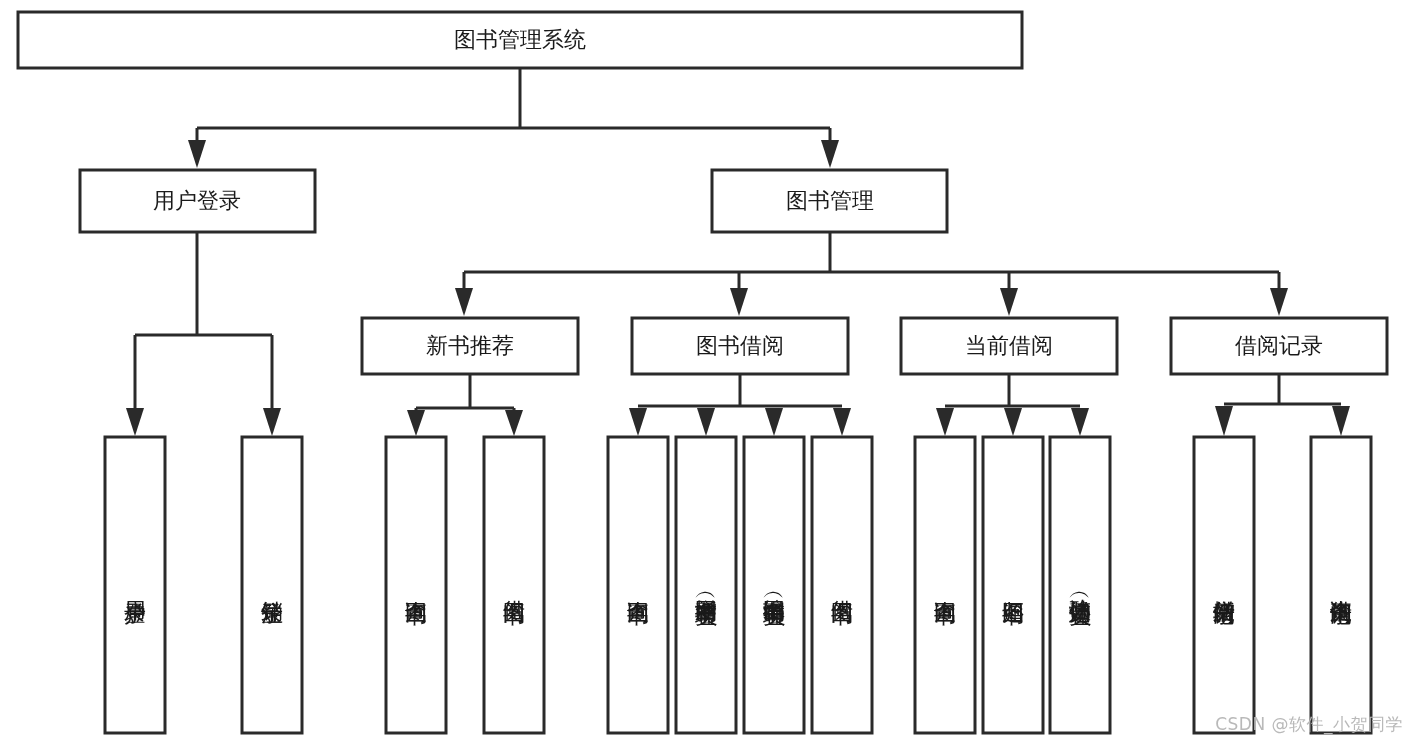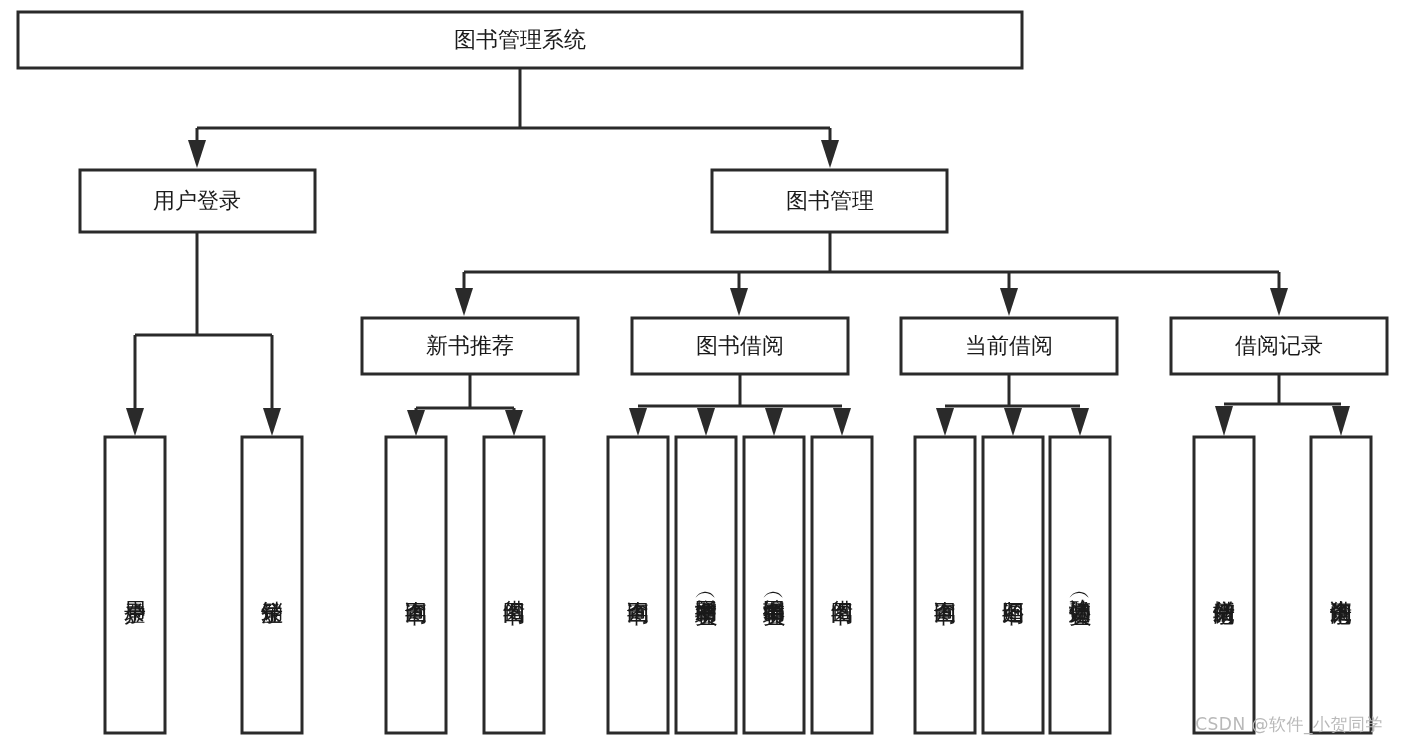--- a/index.html
+++ b/index.html
@@ -60,21 +60,21 @@
     font-size: 22px;
     line-height: 1.28;
     color: #1a1a1a;
     letter-spacing: 1px;
     white-space: nowrap;
     pointer-events: none;
     user-select: none;
   }
   .watermark {
     position: absolute;
-    right: 22px;
+    right: 2px;
     bottom: 6px;
     font-family: "DejaVu Sans", "Liberation Sans", sans-serif;
     font-size: 17px;
     color: #b9b9b9;
     white-space: nowrap;
     letter-spacing: 0.5px;
   }
 </style>
 </head>
 <body>

